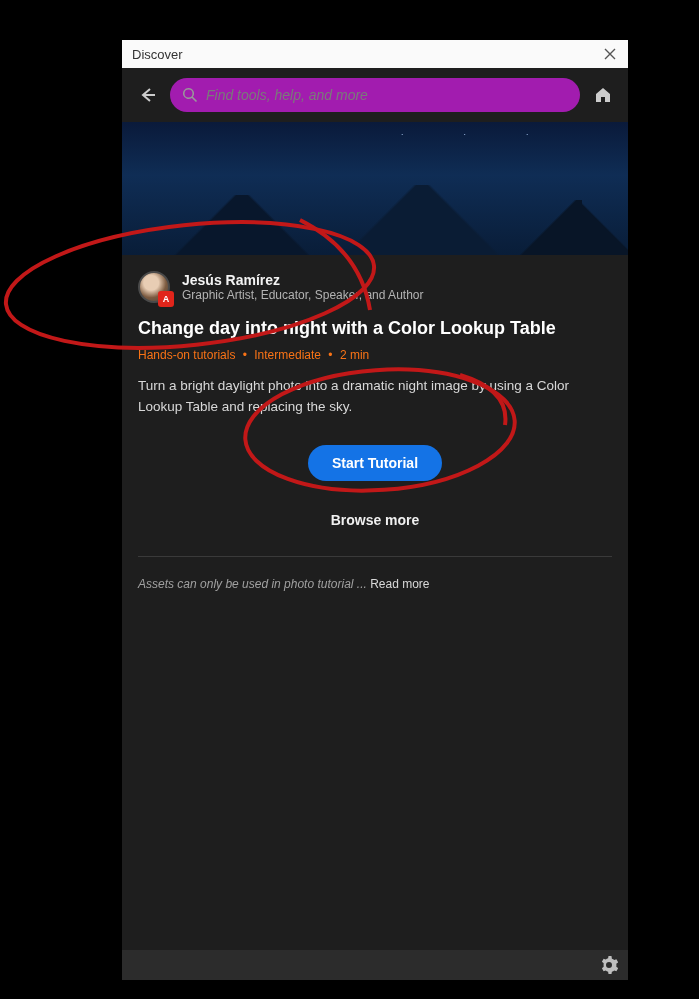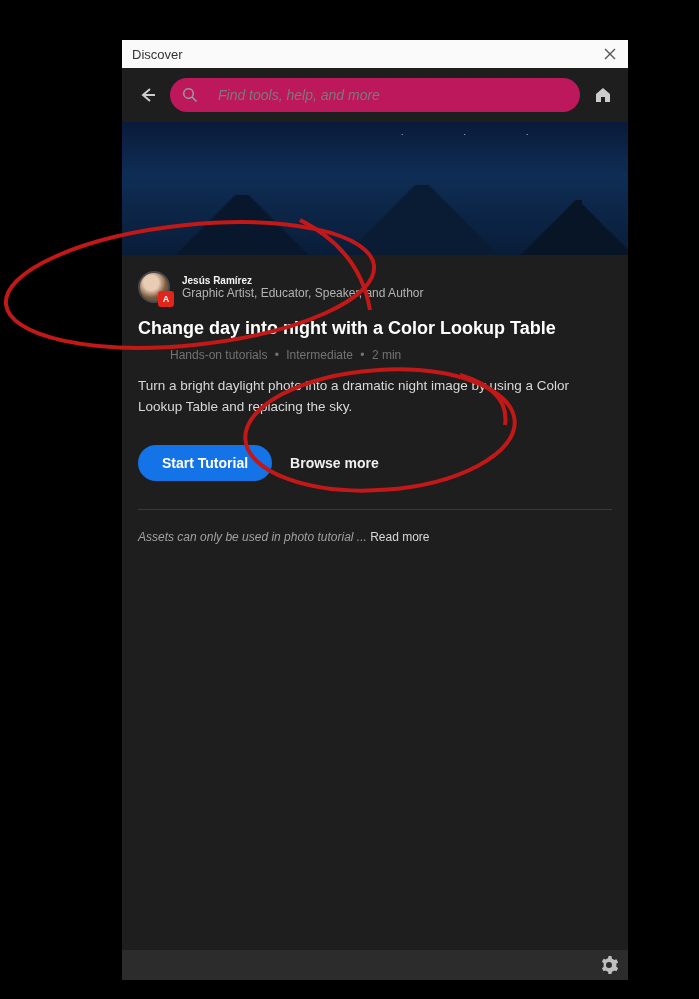--- a/index.html
+++ b/index.html
@@ -56,27 +56,27 @@
     .back-btn {
       width: 26px; height: 26px;
       display: flex;
       align-items: center;
       justify-content: center;
       cursor: pointer;
     }
     .back-btn svg { stroke: #ccc; }
     .search-wrap {
       flex: 1;
-      background: #be185d;
+      background: #a21caf;
       border-radius: 20px;
       height: 34px;
       display: flex;
       align-items: center;
       padding: 0 12px;
-      gap: 20px;
+      gap: 8px;
     }
     .search-wrap svg { width: 16px; height: 16px; fill: #999; }
     .search-input {
       background: transparent;
       border: none;
       outline: none;
       color: #ccc;
       font-size: 14px;
       font-style: italic;
       flex: 1;
@@ -146,50 +146,50 @@
       background: #e1251b;
       border-radius: 3px;
       display: flex;
       align-items: center;
       justify-content: center;
       color: #fff;
       font-size: 9px;
       font-weight: bold;
     }
     .author-name {
-      font-size: 10px;
+      font-size: 14px;
       font-weight: 600;
       color: #f3f3f3;
     }
     .author-title {
       font-size: 12px;
       color: #b3b3b3;
     }
     .tutorial-title {
       font-size: 18px;
       font-weight: 700;
       color: #fff;
       margin-bottom: 8px;
       line-height: 1.3;
     }
     .meta {
       font-size: 12px;
-      color: #737373;
+      color: #f97316;
       margin-bottom: 14px;
-      margin-left: 32px;
     }
     .meta span.sep { margin: 0 4px; }
     .description {
       font-size: 13.5px;
       line-height: 1.5;
       color: #d8d8d8;
       margin-bottom: 28px;
     }
     .actions {
       display: flex;
+      flex-direction: column;
       align-items: center;
       gap: 18px;
       margin-bottom: 28px;
     }
     .start-btn {
       background: #1473e6;
       color: #fff;
       border: none;
       border-radius: 20px;
       padding: 10px 24px;
@@ -197,20 +197,21 @@
       font-weight: 600;
       cursor: pointer;
     }
     .browse-more {
       color: #f0f0f0;
       font-size: 14px;
       font-weight: 600;
       background: transparent;
       border: none;
       cursor: pointer;
+      margin-top: 13px;
     }
     .divider {
       border: none;
       border-top: 1px solid #3a3a3a;
       margin-bottom: 20px;
     }
     .assets-note {
       font-size: 12px;
       color: #a0a0a0;
       font-style: italic;

